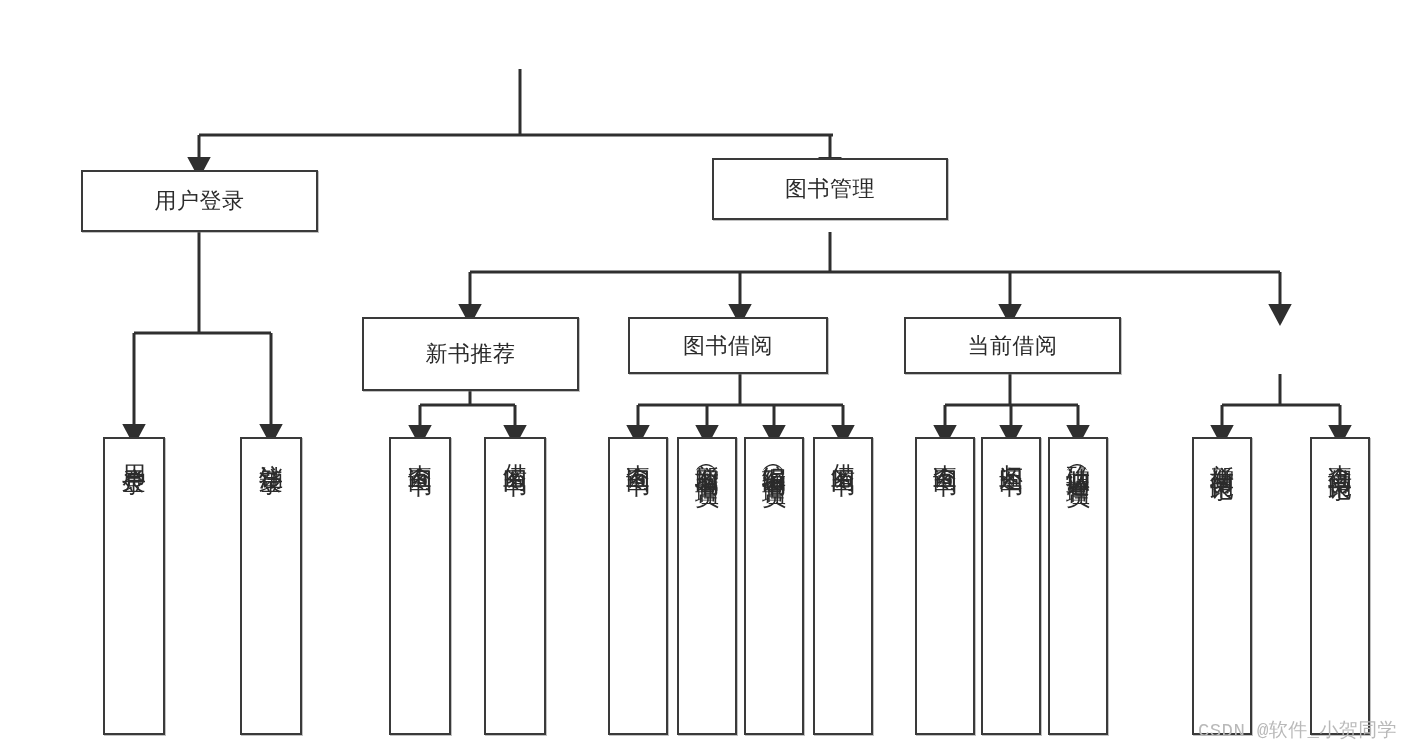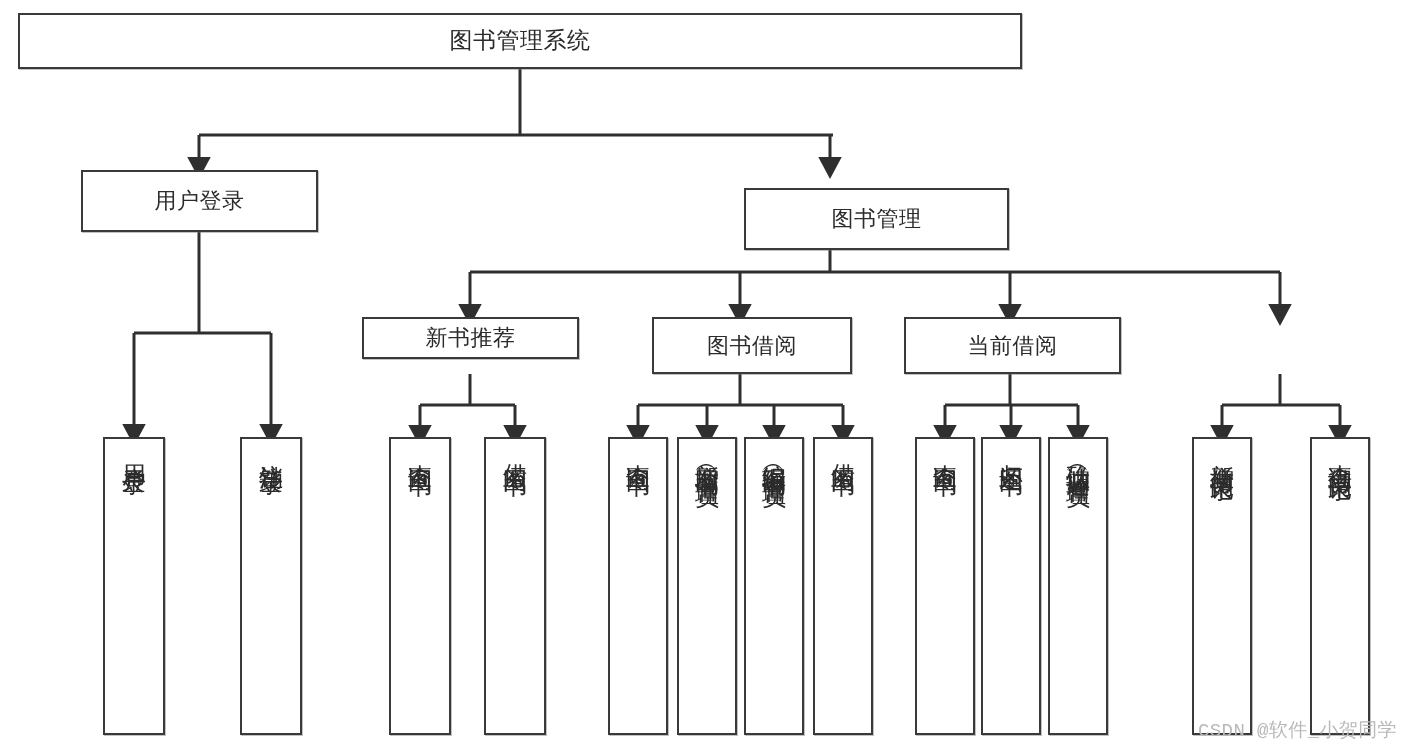--- a/index.html
+++ b/index.html
@@ -118,35 +118,32 @@
       <path d="M1011,405 L1011,429" marker-end="url(#arrow)"></path>
       <path d="M1078,405 L1078,429" marker-end="url(#arrow)"></path>
 
       <path d="M1280,374 L1280,405"></path>
       <path d="M1222,405 L1340,405"></path>
       <path d="M1222,405 L1222,429" marker-end="url(#arrow)"></path>
       <path d="M1340,405 L1340,429" marker-end="url(#arrow)"></path>
     </g>
   </svg>
 
-  <div class="node horiz root" style="left:18px;top:13px;width:1004px;height:56px;">
-    <span class="label">图书管理系统</span>
-  </div>
 
   <div class="node horiz" style="left:81px;top:170px;width:237px;height:62px;">
     <span class="label">用户登录</span>
   </div>
-  <div class="node horiz" style="left:712px;top:188px;width:265px;height:62px;margin-left:32px;">
+  <div class="node horiz" style="left:712px;top:158px;width:236px;height:62px;">
     <span class="label">图书管理</span>
   </div>
 
-  <div class="node horiz" style="left:362px;top:317px;width:217px;height:42px;">
+  <div class="node horiz" style="left:362px;top:317px;width:217px;height:74px;">
     <span class="label">新书推荐</span>
   </div>
-  <div class="node horiz" style="left:652px;top:317px;width:200px;height:57px;">
+  <div class="node horiz" style="left:628px;top:317px;width:200px;height:57px;">
     <span class="label">图书借阅</span>
   </div>
   <div class="node horiz" style="left:904px;top:317px;width:217px;height:57px;">
     <span class="label">当前借阅</span>
   </div>
 
   <div class="node vert" style="left:103px;top:437px;width:62px;height:298px;">
     <span class="label">用户登录</span>
   </div>
   <div class="node vert" style="left:240px;top:437px;width:62px;height:298px;">

